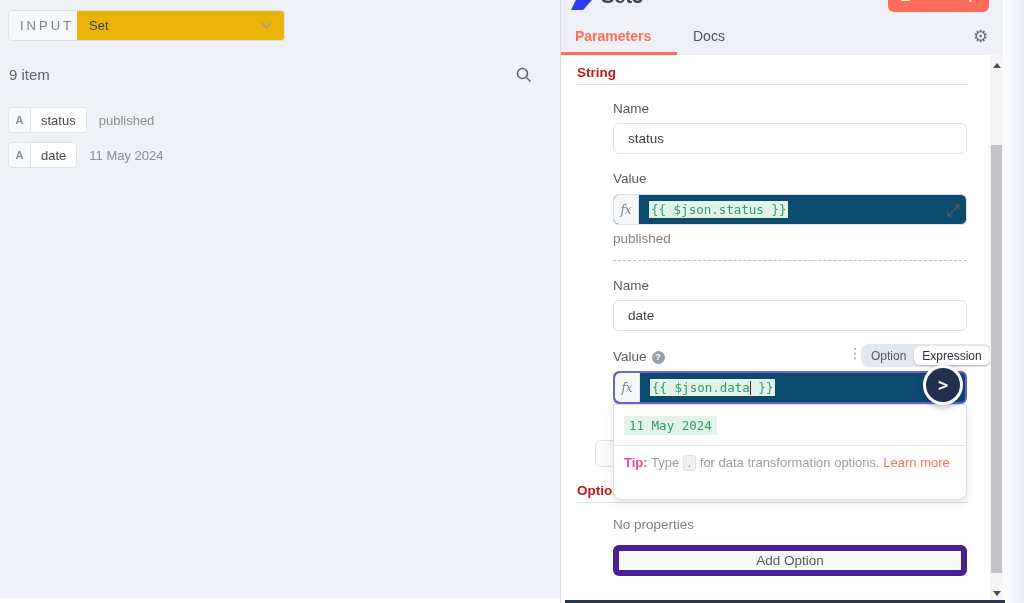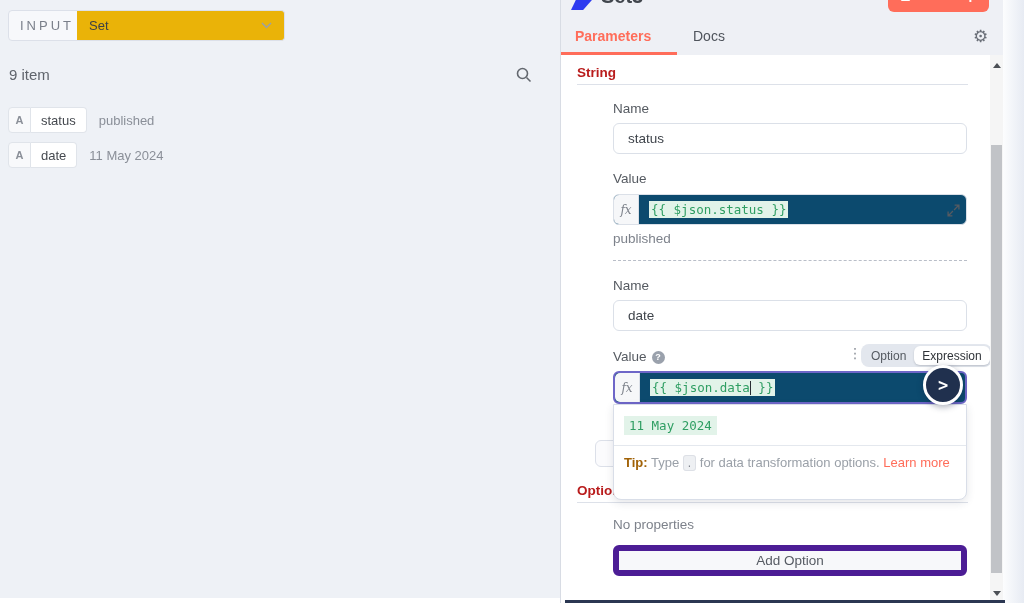--- a/index.html
+++ b/index.html
@@ -79,21 +79,21 @@
     font-family:"DejaVu Sans Mono", monospace; }
   .hidden-btn { position:absolute; left:34px; top:385px; width:30px; height:27px; background:#fbfbfd;
     border:1px solid #dce0e9; border-radius:6px; z-index:1; }
   .dropdown { position:absolute; left:52px; top:349px; width:354px; height:96px; background:#fff;
     border:1px solid #d9dee8; border-radius:0 0 8px 8px; box-shadow:0 3px 9px rgba(40,50,70,.12); z-index:10; }
   .dd-result { position:absolute; left:10px; top:11px; font-family:"DejaVu Sans Mono", monospace;
     font-size:12.5px; color:#2f9e63; background:#e2f3e9; padding:2px 5px; }
   .dd-divider { position:absolute; left:0; top:40px; width:100%; height:1px; background:#e4e8ee; }
   .dd-tip { position:absolute; left:10px; top:49px; width:334px; font-size:13px; color:#9aa0a8;
     line-height:17px; padding-left:34px; text-indent:-34px; }
-  .dd-tip b { color:#a16207; }
+  .dd-tip b { color:#ec4899; }
   .dd-tip kbd { background:#eef0f3; border:1px solid #dde0e6; border-radius:3px; padding:0 4px;
     color:#7d828b; font-family:"Liberation Sans",sans-serif; font-size:12px; }
   .dd-tip a { color:#ff6d5a; text-decoration:none; cursor:pointer; }
   .empty-text { position:absolute; left:52px; top:462px; font-size:13.5px; color:#7d828b; }
   .add-option { position:absolute; left:52px; top:490px; width:354px; height:31px; background:#f7f8fa;
     border:6px solid #4c1d95; border-radius:6px; font-size:13.5px; color:#565b63; cursor:pointer;
     font-family:"Liberation Sans",sans-serif; }
 
   
   .scrollbar { position:absolute; left:429px; top:55px; width:13px; height:548px; background:#f5f5f5; }

